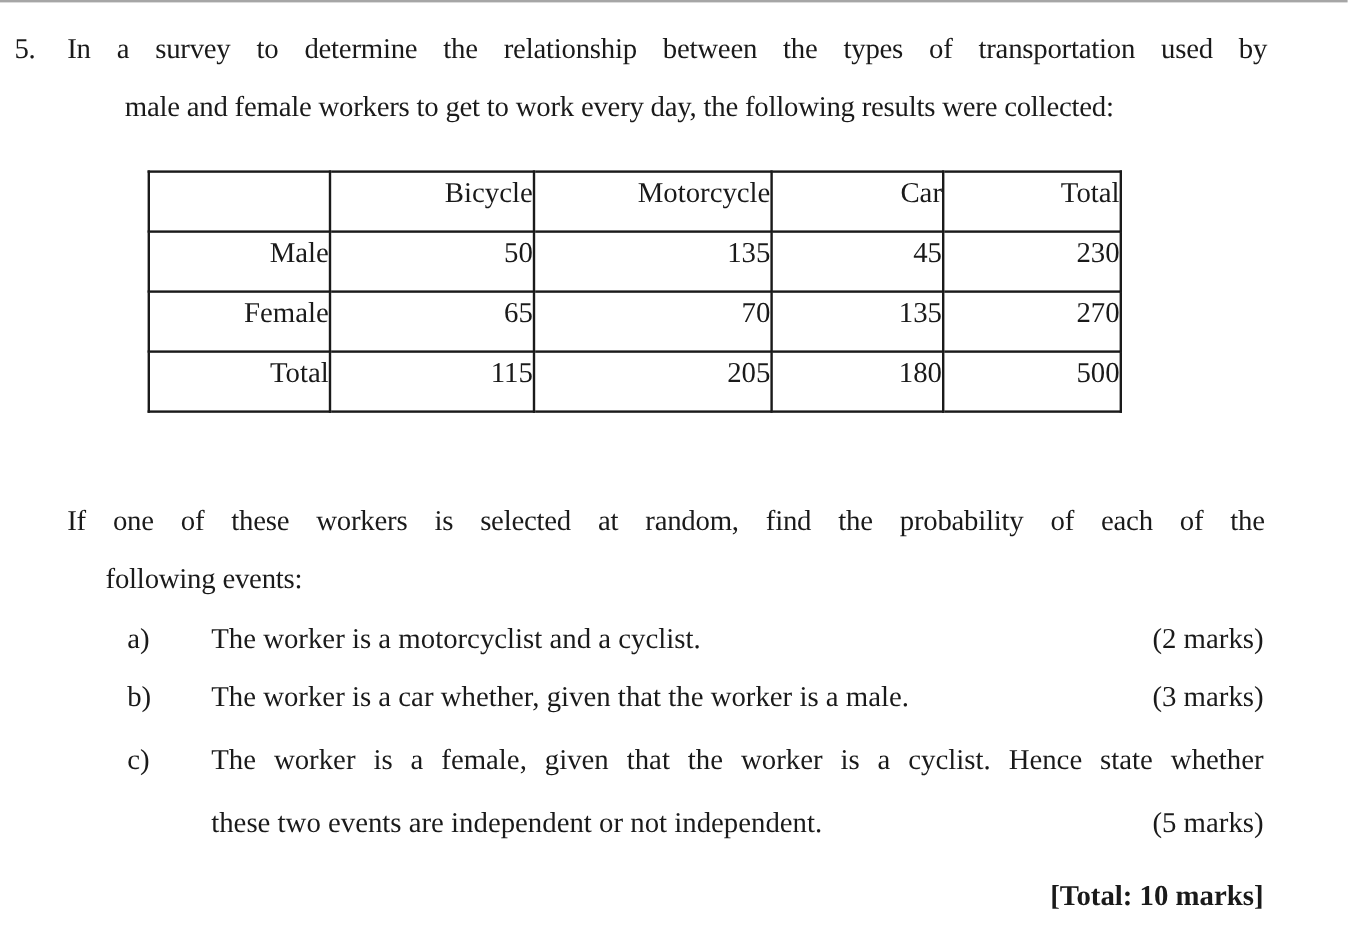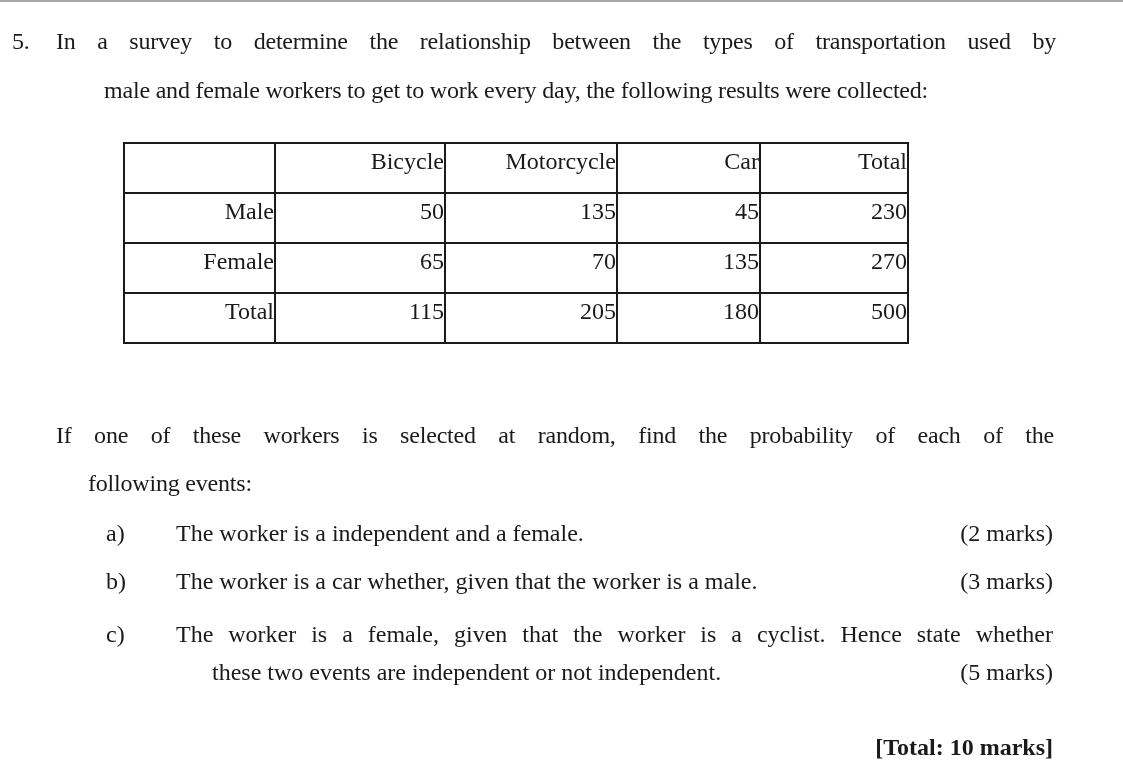--- a/index.html
+++ b/index.html
@@ -45,35 +45,35 @@
       text-align: right;
       vertical-align: top;
       font-weight: normal;
       padding: 4px 0 0 0;
       height: 45px;
       box-sizing: border-box;
     }
     table.data tr { height: 50px; }
     .c0 { width: 151px; }
     .c1 { width: 170px; }
-    .c2 { width: 172px; }
+    .c2 { width: 198px; }
     .c3 { width: 143px; }
     .c4 { width: 148px; }
 
     .p-line1 { left: 56px; top: 420px; width: 998px; text-align: justify; text-align-last: justify; }
     .p-line2 { left: 56px; top: 468px; margin-left: 32px; }
 
     .part-label { position: absolute; font-size: 24px; line-height: 30px; left: 106px; }
     .part-text { position: absolute; font-size: 24px; line-height: 30px; left: 176px; white-space: nowrap; }
     .marks { position: absolute; font-size: 24px; line-height: 30px; right: 70px; white-space: nowrap; }
 
     .row-a { top: 518px; }
     .row-b { top: 566px; }
     .row-c1 { top: 619px; }
-    .row-c2 { top: 657px; margin-left: 36px; }
+    .row-c2 { top: 671px; }
     .c-line1 { width: 877px; text-align: justify; text-align-last: justify; }
 
     .total {
       position: absolute;
       right: 70px;
       top: 732px;
       font-size: 24px;
       line-height: 30px;
       font-weight: bold;
       white-space: nowrap;
@@ -118,21 +118,21 @@
     <td>180</td>
     <td>500</td>
   </tr>
 </tbody>
   </table>
 
 <div class="line p-line1">If one of these workers is selected at random, find the probability of each of the</div>
 <div class="line p-line2">following events:</div>
 
 <div class="part-label row-a">a)</div>
-<div class="part-text row-a">The worker is a independent and a female.</div>
+<div class="part-text row-a">The worker is a motorcyclist and a cyclist.</div>
 <div class="marks row-a">(2 marks)</div>
 
 <div class="part-label row-b">b)</div>
 <div class="part-text row-b">The worker is a car whether, given that the worker is a male.</div>
 <div class="marks row-b">(3 marks)</div>
 
 <div class="part-label row-c1">c)</div>
 <div class="part-text row-c1 c-line1">The worker is a female, given that the worker is a cyclist. Hence state whether</div>
 <div class="part-text row-c2">these two events are independent or not independent.</div>
 <div class="marks row-c2">(5 marks)</div>

